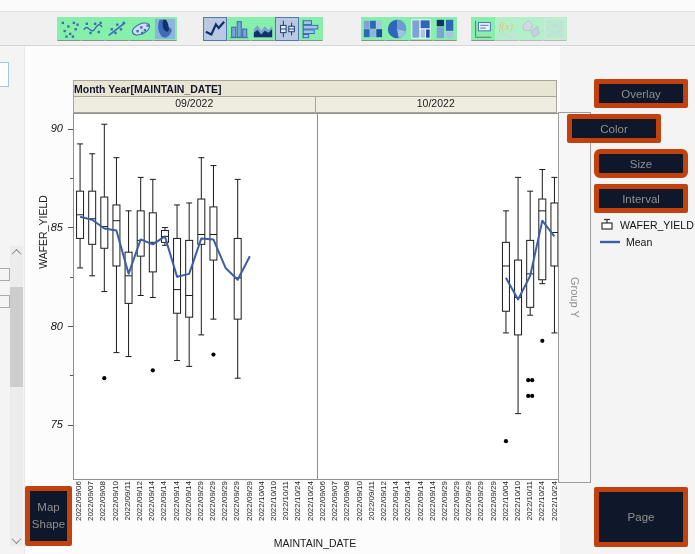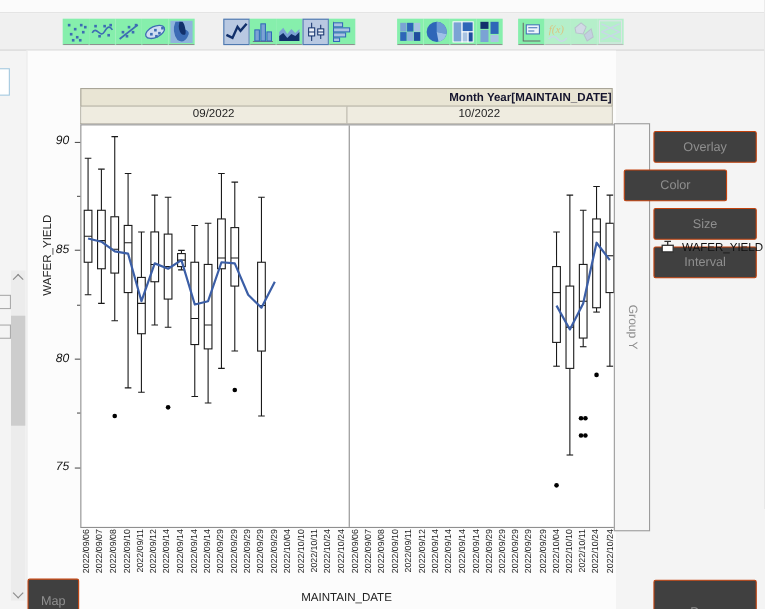--- a/index.html
+++ b/index.html
@@ -14,21 +14,21 @@
   .tgroup:nth-child(4){margin-left:14px;}
   .ticon{width:24px;height:24px;box-sizing:border-box;border:1px solid transparent;
          border-bottom:1px solid #8f8f8f;background:#86efac;display:flex;align-items:center;justify-content:center;}
   .ticon.sel{background:#b9c9e2;border:1px solid #4f79b0;}
   .ticon.dis{opacity:.55;}
   .ticon svg{display:block;}
 
   .report{position:absolute;left:24px;top:46px;width:535px;height:508px;background:#fcfcfc;border-left:1px solid #e8e8e8;}
   .gtitle{position:absolute;left:73px;top:57px;width:484px;text-align:center;font-weight:bold;font-size:12px;color:#111;}
   .band1{position:absolute;left:73px;top:80px;width:484px;height:17px;background:#e9e5d4;border:1px solid #a9a598;
-         box-sizing:border-box;display:flex;align-items:center;justify-content:flex-end;font-size:10.5px;font-weight:bold;color:#15152e;}
+         box-sizing:border-box;display:flex;align-items:center;justify-content:flex-start;font-size:10.5px;font-weight:bold;color:#15152e;}
   .band2{position:absolute;left:73px;top:97px;width:484px;height:16px;display:flex;border:1px solid #a9a598;border-top:none;box-sizing:border-box;}
   .band2 .cell{flex:1;background:#efece0;display:flex;justify-content:center;font-size:10.5px;color:#222;}
   .band2 .cell:first-child{border-right:1px solid #a9a598;}
   .panels{position:absolute;left:73px;top:113px;width:488px;height:367px;border:1px solid #8f8f8f;box-sizing:border-box;display:flex;background:#fff;}
   .panels svg{display:block;}
   .panels svg:first-child{border-right:1px solid #8f8f8f;}
 
   #yaxis{position:absolute;left:38px;top:113px;width:35px;height:365px;}
   .ytick{position:absolute;right:0;height:1px;background:#555;}
   .ylab{position:absolute;right:10px;font-size:11px;color:#111;font-style:italic;}
@@ -36,25 +36,25 @@
           transform:rotate(-90deg);transform-origin:center;white-space:nowrap;}
   #xlabels{position:absolute;left:73px;top:481px;width:488px;display:flex;}
   .xpanel{width:244px;display:flex;align-items:flex-start;}
   .xlab{writing-mode:vertical-rl;transform:rotate(180deg);font-size:8px;line-height:12px;width:12.2px;
         color:#222;letter-spacing:0;white-space:nowrap;box-sizing:border-box;text-align:left;}
   .xtitle{position:absolute;left:73px;top:537px;width:484px;text-align:center;font-size:10.5px;color:#222;}
 
   .groupY{position:absolute;left:558px;top:112px;width:33px;height:371px;border:1px solid #9c9c9c;background:#f6f6f6;
           box-sizing:border-box;display:flex;align-items:center;justify-content:center;}
   .groupY span{writing-mode:vertical-rl;font-size:11px;color:#8f8f8f;}
-  .dz{position:absolute;background:#404040;border:1px solid #c2410c;border-radius:2px;color:#8f8f8f;font-size:11.5px;
-      display:flex;align-items:center;justify-content:center;box-sizing:border-box;text-align:center;margin-top:40px;}
+  .dz{position:absolute;background:#0f172a;border:5px solid #c2410c;border-radius:2px;color:#8f8f8f;font-size:11.5px;
+      display:flex;align-items:center;justify-content:center;box-sizing:border-box;text-align:center;}
   #dz-overlay{left:594px;top:79px;width:94px;height:29px;}
   #dz-color{left:567px;top:114px;width:94px;height:29px;align-items:center;}
-  #dz-size{left:594px;top:149px;width:94px;height:29px;}
+  #dz-size{left:594px;top:149px;width:94px;height:29px;border-radius:6px;}
   #dz-interval{left:594px;top:184px;width:94px;height:29px;}
   #dz-freq{left:558px;top:487px;width:31px;height:60px;}
   #dz-page{left:594px;top:487px;width:94px;height:60px;}
   #dz-mapshape{left:25px;top:486px;width:47px;height:60px;line-height:1.5;}
 
   .legend{position:absolute;left:600px;top:216px;}
   .lrow{display:flex;align-items:center;height:17px;gap:6px;}
   .lrow .llab{font-size:10.5px;color:#111;}
 
   .scroll{position:absolute;left:10px;top:246px;width:13px;height:300px;background:#ececec;}
@@ -509,20 +509,26 @@
 
   <div class="legend">
     <div class="lrow">
       <svg width="14" height="13" viewBox="0 0 14 13">
         <line x1="4" y1="1.5" x2="10" y2="1.5" stroke="#333" stroke-width="1.2"></line>
         <line x1="7" y1="1.5" x2="7" y2="5" stroke="#333" stroke-width="1.2"></line>
         <rect x="2" y="5" width="10" height="6" fill="#fff" stroke="#333" stroke-width="1.2"></rect>
       </svg>
       <span class="llab">WAFER_YIELD</span>
     </div>
+    <div class="lrow">
+      <svg width="20" height="4" viewBox="0 0 20 4">
+        <line x1="0" y1="2" x2="20" y2="2" stroke="#3b5ea6" stroke-width="2.4"></line>
+      </svg>
+      <span class="llab">Mean</span>
+    </div>
   </div>
 
   <div class="scroll">
     <div class="sarrow" style="top:0;">
         <div class="chev up"></div>
       </div>
     <div class="sthumb"></div>
     <div class="sarrow" style="bottom:0;">
         <div class="chev down"></div>
       </div>

